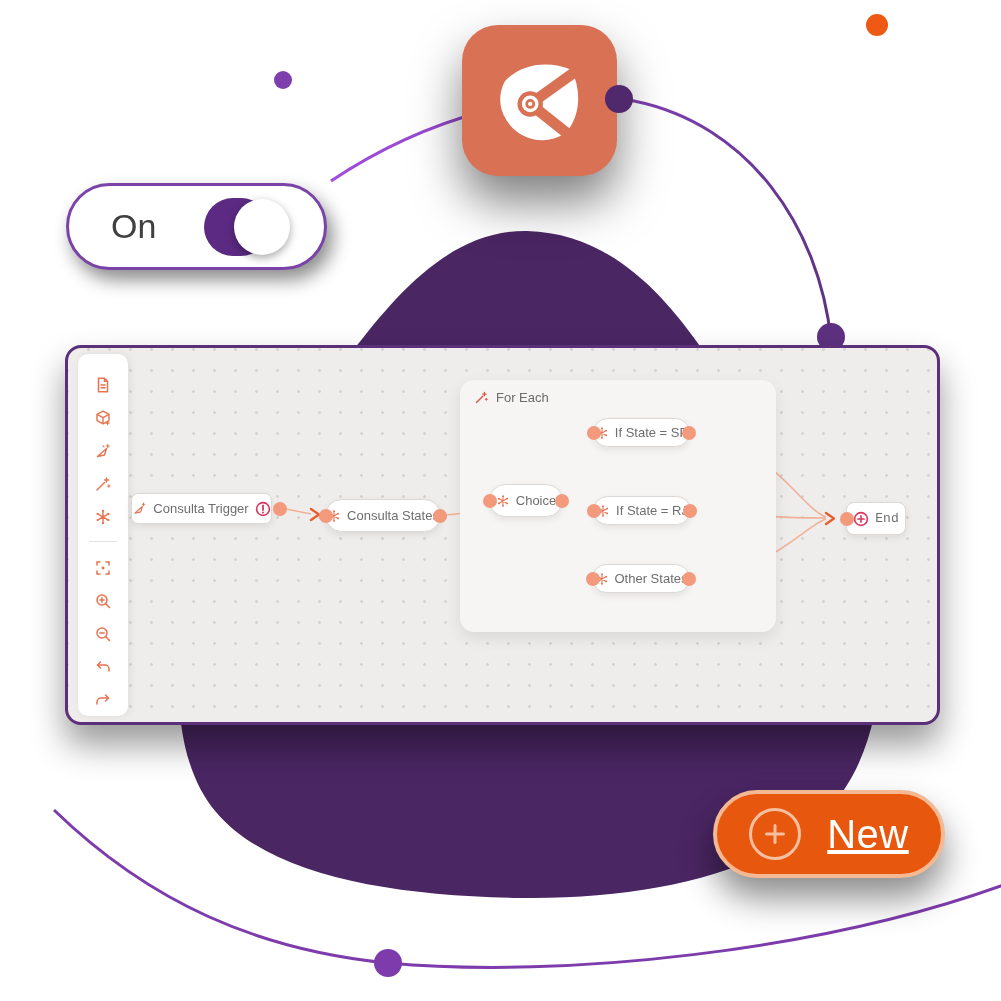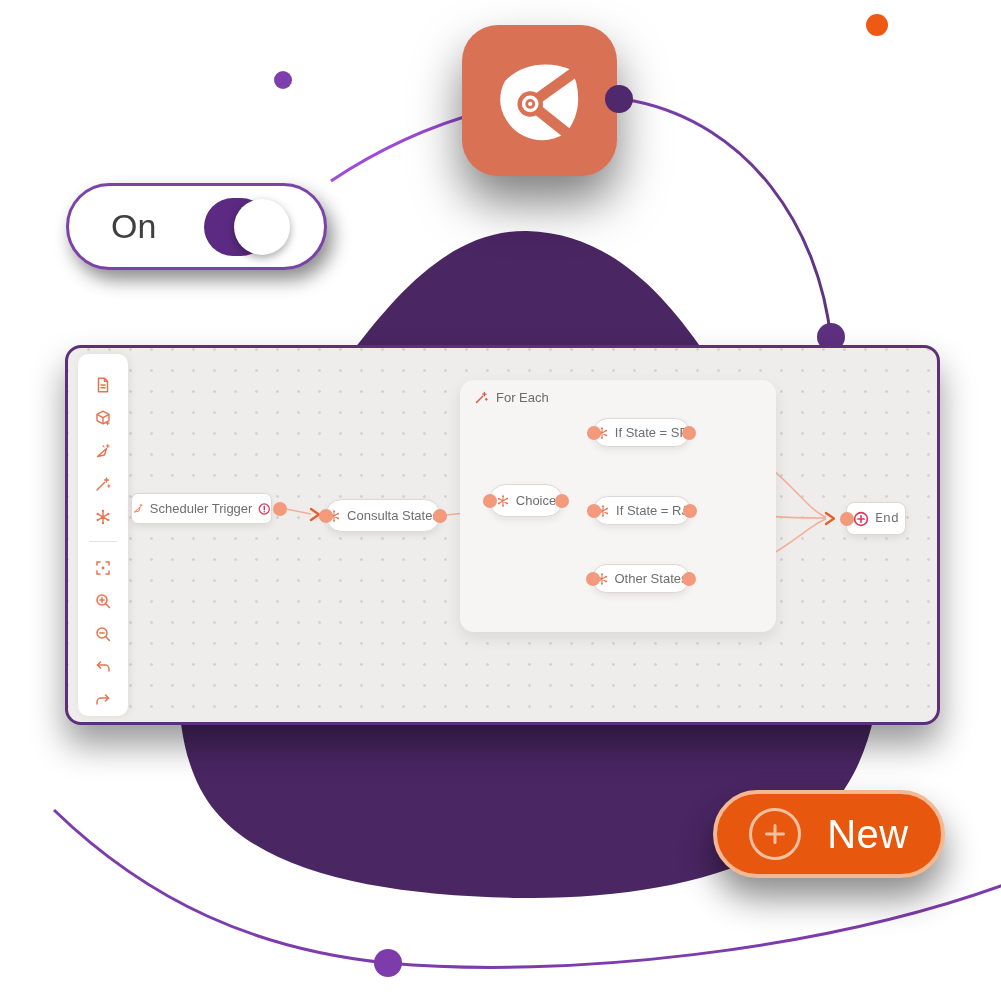--- a/index.html
+++ b/index.html
@@ -80,21 +80,21 @@
   
   .new-btn{
     left:713px;top:790px;width:232px;height:88px;border-radius:44px;z-index:6;
     background:#e7570e;border:4px solid #f4b892;box-sizing:border-box;
     display:flex;align-items:center;justify-content:center;gap:26px;cursor:pointer;
     box-shadow:0 20px 34px rgba(0,0,0,.45);
   }
   .plus-circle{width:52px;height:52px;border-radius:50%;border:3px solid #f6c0a0;box-sizing:border-box;
     display:flex;align-items:center;justify-content:center;}
   .plus-circle svg{display:block;}
-  .new-label{font-size:40px;color:#ffffff;letter-spacing:.5px;}
+  .new-label{font-size:40px;color:#ffffff;letter-spacing:.5px;text-decoration:underline;}
 </style>
 </head>
 <body>
 
 <div class="stage">
 
   <svg class="decor" width="1001" height="1001" viewBox="0 0 1001 1001">
     <defs>
       <linearGradient id="arcGrad" x1="330" y1="140" x2="840" y2="330" gradientUnits="userSpaceOnUse">
         <stop offset="0" stop-color="#a24de0"></stop>
@@ -250,21 +250,21 @@
         </svg>
         <span class="foreach-label">For Each</span>
       </div>
     </div>
 
     <div class="node n-scheduler">
       <svg width="15" height="15" viewBox="0 0 18 18" fill="none" stroke="#e8724f" stroke-width="1.4" stroke-linejoin="round">
         <path d="M3.5 14.5 L12.5 6.5 L10.5 13 L3.5 14.5 Z"></path>
           <path d="M13.8 2.5 v3 M12.3 4 h3" stroke-linecap="round" stroke-width="1.2"></path>
       </svg>
-      <span class="node-label">Scheduler Trigger</span>
+      <span class="node-label">Consulta Trigger</span>
       <svg width="16" height="16" viewBox="0 0 16 16">
         <circle cx="8" cy="8" r="6.4" fill="none" stroke="#d9365e" stroke-width="1.6"></circle>
         <path d="M8 4.4 V9" stroke="#d9365e" stroke-width="1.8" stroke-linecap="round"></path>
         <circle cx="8" cy="11.4" r="1" fill="#d9365e"></circle>
       </svg>
       <span class="port pr-out"></span>
     </div>
 
     <div class="node pill n-consulta">
       <svg width="14" height="14" viewBox="0 0 18 18" stroke="#e8724f" stroke-width="1.4" stroke-linecap="round">

